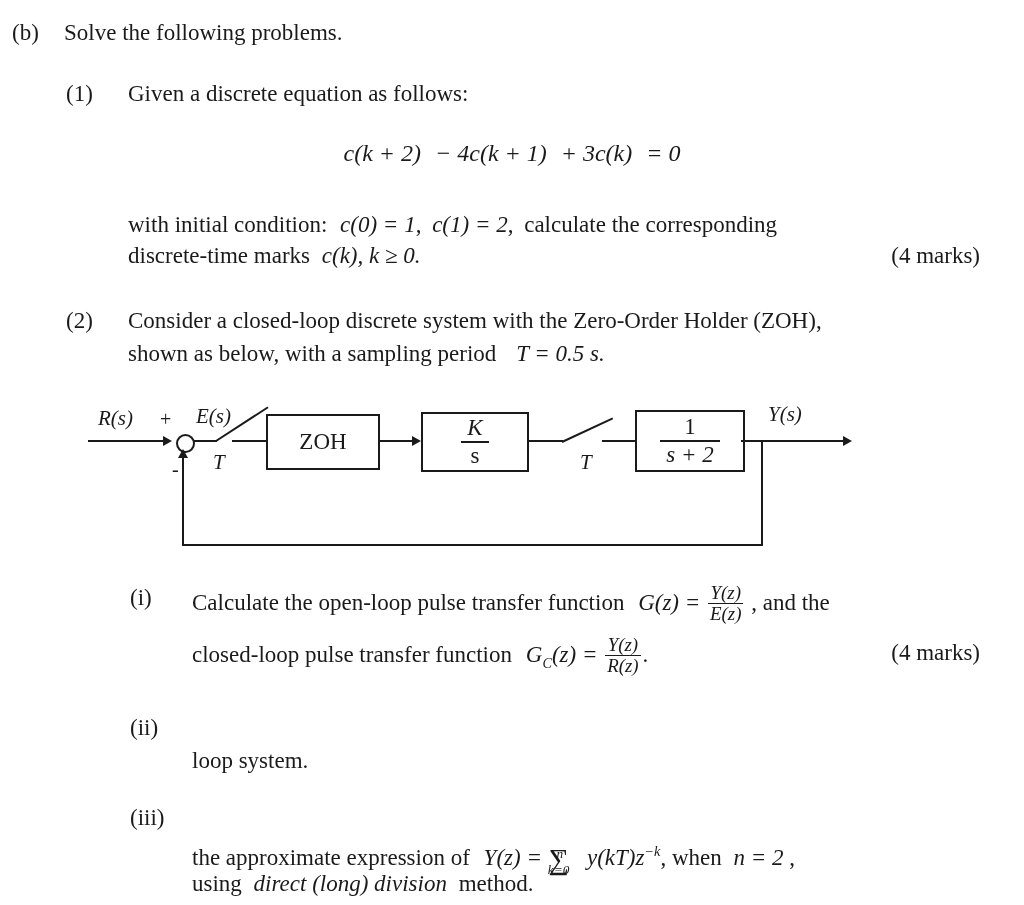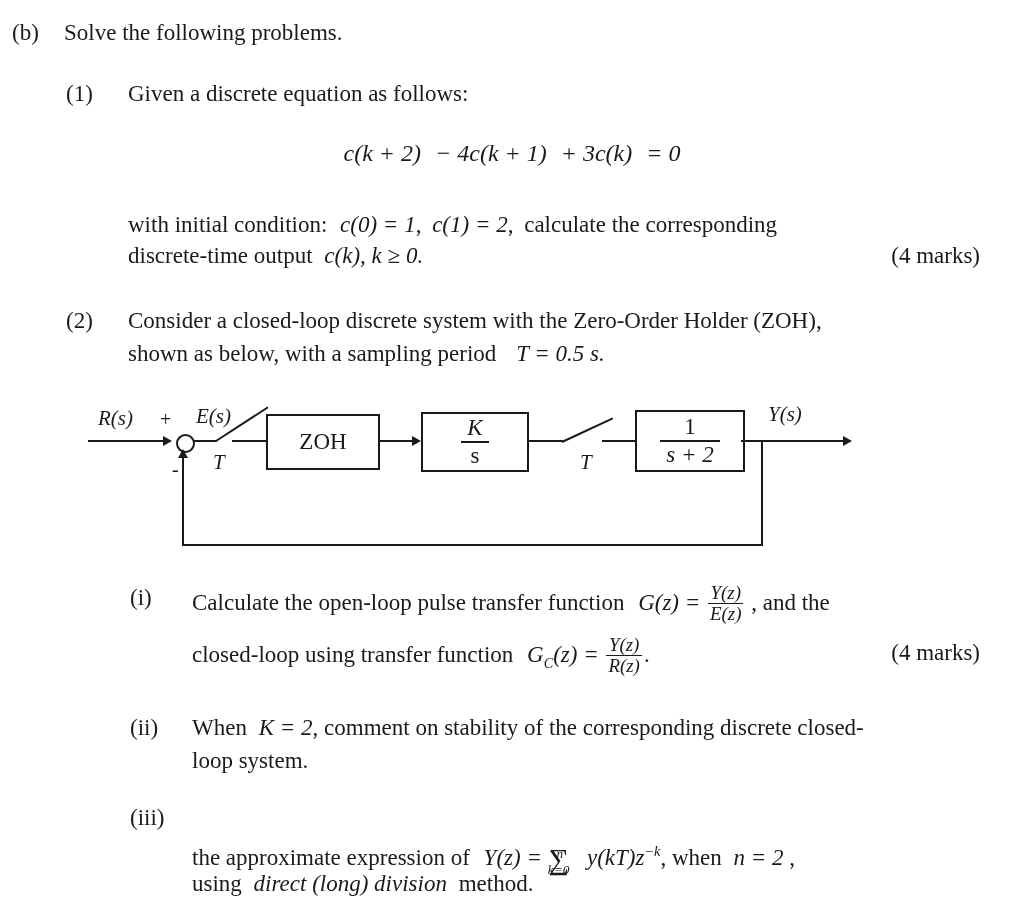--- a/index.html
+++ b/index.html
@@ -182,21 +182,21 @@
     <span class="mvar" style="margin-left:8px;">= 0</span>
   </div>
 
   <div class="para" style="left:128px; top:208px; width:852px;">
     <span>with  initial  condition:</span>
     <span class="mvar nowrap" style="margin-left:7px;">c(0) = 1</span><span>,</span>
     <span class="mvar nowrap" style="margin-left:5px;">c(1) = 2</span><span>,</span>
     <span style="margin-left:5px;">calculate  the  corresponding</span>
   </div>
   <div class="marker" style="left:128px; top:241px;">
-    <span>discrete-time output</span>
+    <span>discrete-time marks</span>
     <span class="mvar" style="margin-left:6px;">c(k), k ≥ 0.</span>
   </div>
   <div class="marks" style="left:780px; top:241px; width:200px;">(4 marks)</div>
 
   <div class="marker" style="left:66px; top:306px;">(2)</div>
   <div class="marker" style="left:128px; top:306px;">Consider  a  closed-loop  discrete  system  with  the  Zero-Order  Holder  (ZOH),</div>
   <div class="marker" style="left:128px; top:339px;">
     <span>shown as below, with a sampling period</span>
     <span class="mvar" style="margin-left:14px;">T = 0.5 s.</span>
   </div>
@@ -265,34 +265,30 @@
   <div class="marker" style="left:192px; top:583px;">
     <span>Calculate  the  open-loop  pulse  transfer  function</span>
     <span class="mvar" style="margin-left:8px;">G(z) =</span>
     <span class="frac">
       <span class="num mvar">Y(z)</span>
       <span class="den mvar">E(z)</span>
     </span>
     <span>,  and  the</span>
   </div>
   <div class="marker" style="left:192px; top:635px;">
-    <span>closed-loop using transfer function</span>
+    <span>closed-loop pulse transfer function</span>
     <span class="mvar" style="margin-left:8px;">G</span><sub class="subs">C</sub><span class="mvar">(z) =</span>
     <span class="frac">
       <span class="num mvar">Y(z)</span>
       <span class="den mvar">R(z)</span>
     </span><span>.</span>
   </div>
   <div class="marks" style="left:780px; top:638px; width:200px;">(4 marks)</div>
 
   <div class="marker" style="left:130px; top:713px;">(ii)</div>
-  <div class="marker" style="left:192px; top:713px;">
-    <span>When</span>
-    <span class="mvar" style="margin-left:6px;">K = 2</span><span>, comment on stability of the corresponding discrete closed-</span>
-  </div>
   <div class="marker" style="left:192px; top:746px;">loop system.</div>
 
   <div class="marker" style="left:130px; top:803px;">(iii)</div>
   <div class="marker" style="left:192px; top:836px;">
     <span>the  approximate  expression  of</span>
     <span class="mvar" style="margin-left:8px;">Y(z) =</span>
     <span class="sum">
       <span class="sig">∑</span>
       <span class="sup">n</span>
       <span class="sub">k=0</span>

